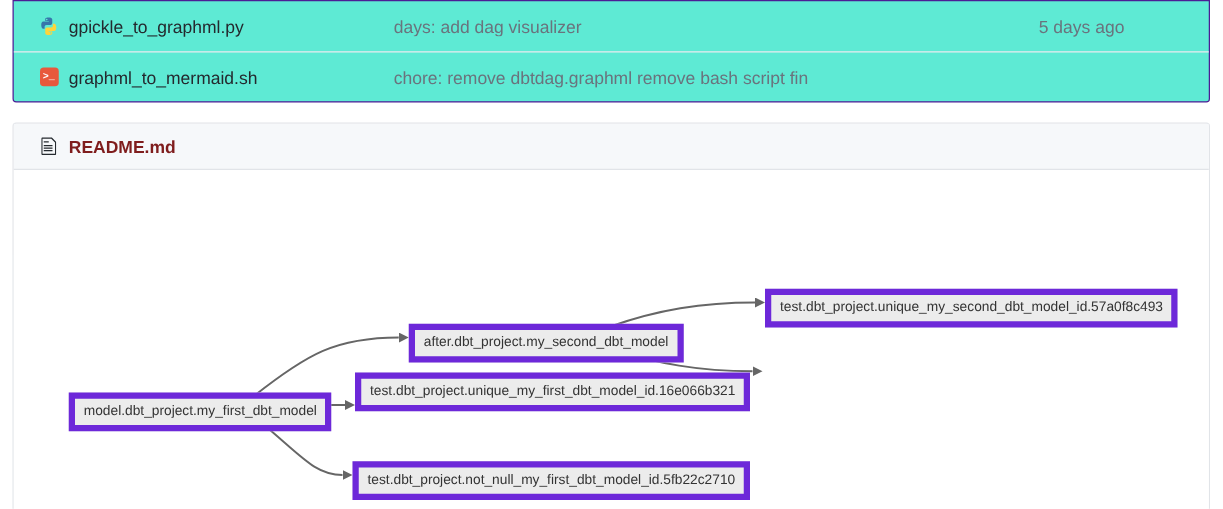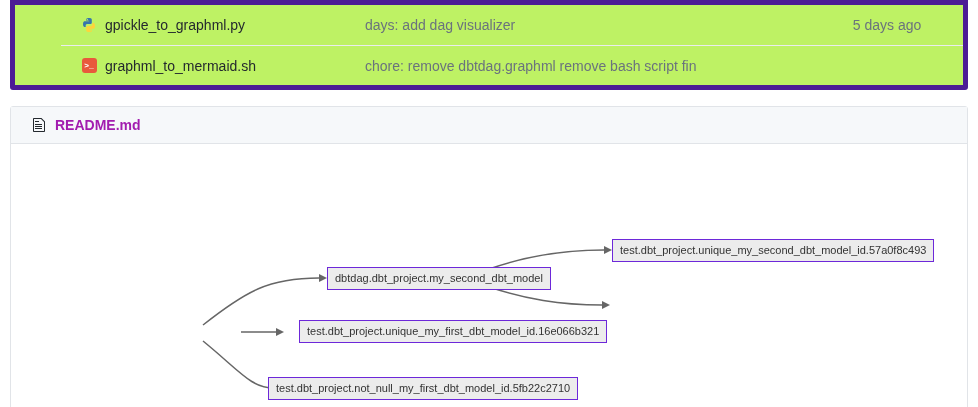--- a/index.html
+++ b/index.html
@@ -1,48 +1,48 @@
 <!DOCTYPE html>
 <html><head>
 <meta charset="utf-8">
 <style>
   * { box-sizing: border-box; margin: 0; padding: 0; }
   html, body { background: #fff; font-family: "Liberation Sans", sans-serif; }
   body { width: 978px; height: 407px; overflow: hidden; }
   .container { width: 958px; margin: 0 10px; }
 
   
-  .file-table { border: 5px solid #4c1d95; border-radius: 0 0 3px 3px; background: #bef264; padding-left: 46px; }
+  .file-table { border: 1px solid #4c1d95; border-radius: 0 0 3px 3px; background: #5eead4; }
   .file-row { display: flex; align-items: center; height: 40px; padding: 0 16px 0 20px; font-size: 14px; }
   .file-row + .file-row { border-top: 1px solid #eaecef; }
   .col-name { width: 284px; display: flex; align-items: center; gap: 8px; flex: none; }
   .file-link { color: #24292e; text-decoration: none; cursor: pointer; }
   .col-msg { flex: 1; color: #6a737d; cursor: pointer; overflow: hidden; white-space: nowrap; text-overflow: ellipsis; }
-  .col-age { flex: none; width: 120px; text-align: center; color: #6a737d; cursor: pointer; }
+  .col-age { flex: none; width: 120px; text-align: left; color: #6a737d; cursor: pointer; }
   .icon16 { width: 16px; height: 16px; flex: none; display: inline-flex; align-items: center; justify-content: center; }
   .terminal-badge { width: 15px; height: 15px; border-radius: 3px; background: #e8593c; color: #fff;
     font-family: "Liberation Mono", monospace; font-size: 8px; font-weight: bold;
     display: inline-flex; align-items: center; justify-content: center; letter-spacing: 0; }
 
   
   .readme-box { margin-top: 16px; border: 1px solid #e1e4e8; border-radius: 3px 3px 0 0; background: #fff; }
   .readme-header { display: flex; align-items: center; gap: 8px; padding: 9px 20px; background: #f6f8fa;
-    border-bottom: 1px solid #e1e4e8; font-size: 14px; font-weight: bold; color: #a21caf; line-height: 18px; }
+    border-bottom: 1px solid #e1e4e8; font-size: 14px; font-weight: bold; color: #7f1d1d; line-height: 18px; }
   .readme-body { position: relative; height: 272px; overflow: hidden; background: #fff; }
   .graph-svg { position: absolute; left: 0; top: 0; }
 
   
-  .node { position: absolute; background: #ececec; border: 1px solid #6d28d9; padding: 4px 7px;
+  .node { position: absolute; background: #ececec; border: 5px solid #6d28d9; padding: 4px 7px;
     font-size: 11px; line-height: 13px; color: #333; white-space: nowrap; }
   .n1 { left: 44px;  top: 178px; }
   .n2 { left: 316px; top: 123px; }
   .n3 { left: 601px; top: 95px;  }
   .n4 { left: 599px; top: 150px; }
-  .n5 { left: 273px; top: 176px; margin-left: 15px; }
-  .n6 { left: 257px; top: 233px; }
+  .n5 { left: 273px; top: 162px; }
+  .n6 { left: 271px; top: 233px; }
 </style>
 </head>
 <body>
 
 <div class="container">
 
   <div class="file-table">
 
     <div class="file-row">
       <div class="col-name">
@@ -90,20 +90,21 @@
         </defs>
         <g stroke="#666666" stroke-width="1.5" fill="none">
           <path d="M192,181 C235,147 258,134 308,134" marker-end="url(#arrow)"></path>
           <path d="M230,188 L265,188" marker-end="url(#arrow)"></path>
           <path d="M192,197 C230,228 240,244 263,244" marker-end="url(#arrow)"></path>
           <path d="M478,125 C515,112 550,106 593,106" marker-end="url(#arrow)"></path>
           <path d="M478,143 C515,155 548,161 591,161" marker-end="url(#arrow)"></path>
         </g>
       </svg>
 
-      <div class="node n2">dbtdag.dbt_project.my_second_dbt_model</div>
+      <div class="node n1">model.dbt_project.my_first_dbt_model</div>
+      <div class="node n2">after.dbt_project.my_second_dbt_model</div>
       <div class="node n3">test.dbt_project.unique_my_second_dbt_model_id.57a0f8c493</div>
       <div class="node n5">test.dbt_project.unique_my_first_dbt_model_id.16e066b321</div>
       <div class="node n6">test.dbt_project.not_null_my_first_dbt_model_id.5fb22c2710</div>
     </div>
   </div>
 
 </div>
 
 </body></html>

